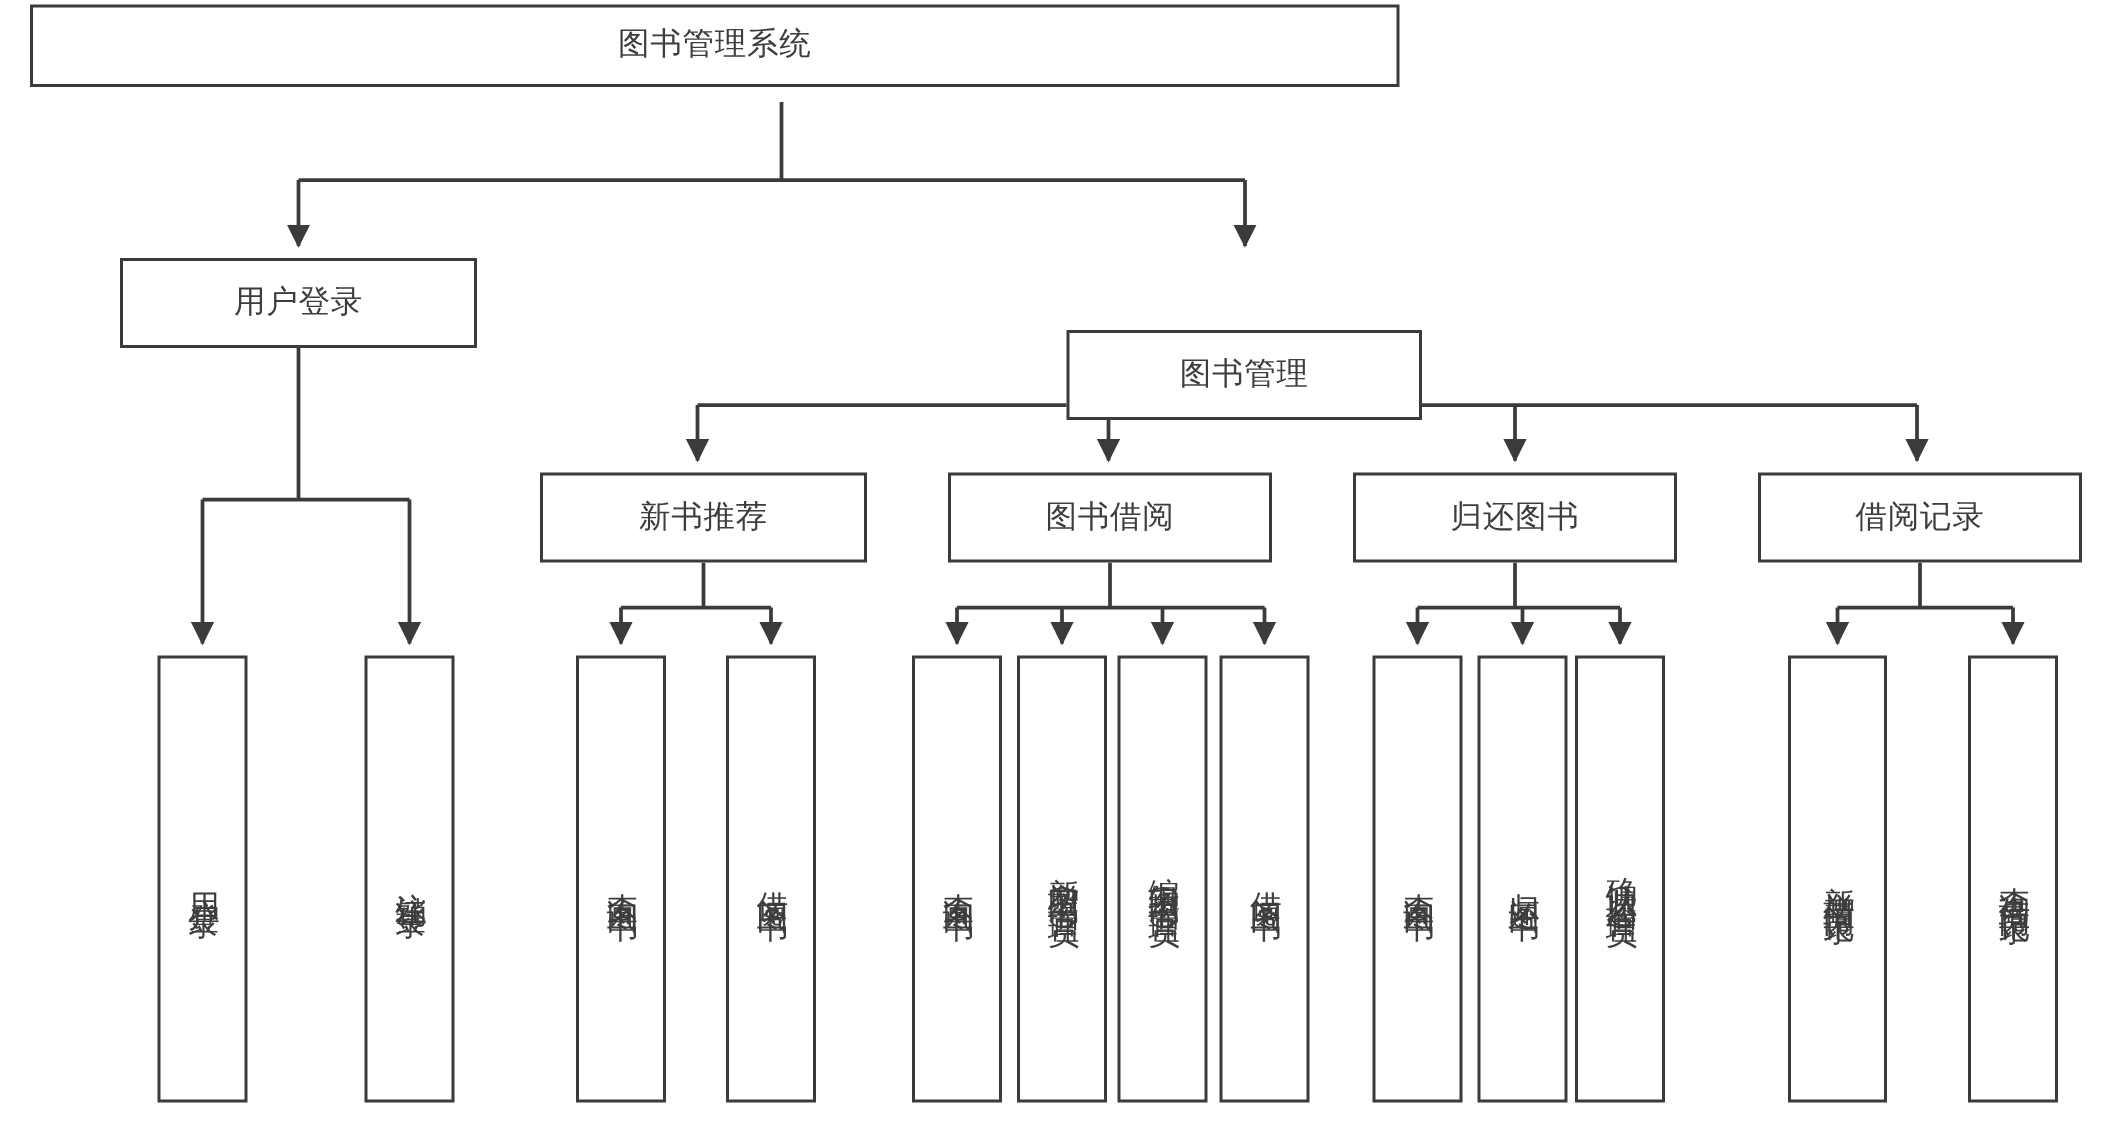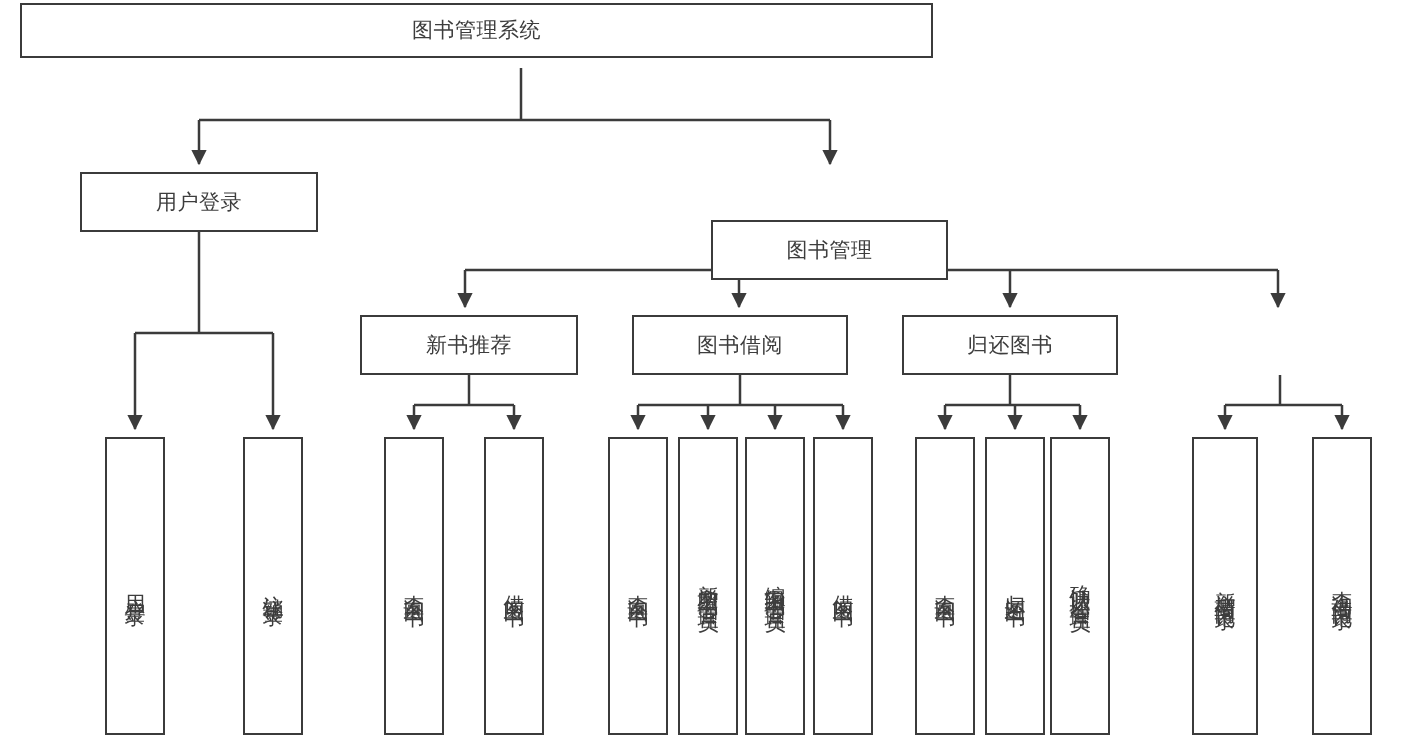--- a/index.html
+++ b/index.html
@@ -139,20 +139,23 @@
 
   <div class="node" style="left:632px; top:315px; width:216px; height:60px;">
     <span class="label">图书借阅</span>
   </div>
   <div class="node" style="left:360px; top:315px; width:218px; height:60px;">
     <span class="label">新书推荐</span>
   </div>
   <div class="node" style="left:902px; top:315px; width:216px; height:60px;">
     <span class="label">归还图书</span>
   </div>
+  <div class="node" style="left:1172px; top:315px; width:216px; height:60px;">
+    <span class="label">借阅记录</span>
+  </div>
 
   <div class="node vert" style="left:105px; top:437px; width:60px; height:298px;">
     <span class="label">用户登录</span>
   </div>
   <div class="node vert" style="left:243px; top:437px; width:60px; height:298px;">
     <span class="label">注销登录</span>
   </div>
 
   <div class="node vert" style="left:384px; top:437px; width:60px; height:298px;">
     <span class="label">查询图书</span>

